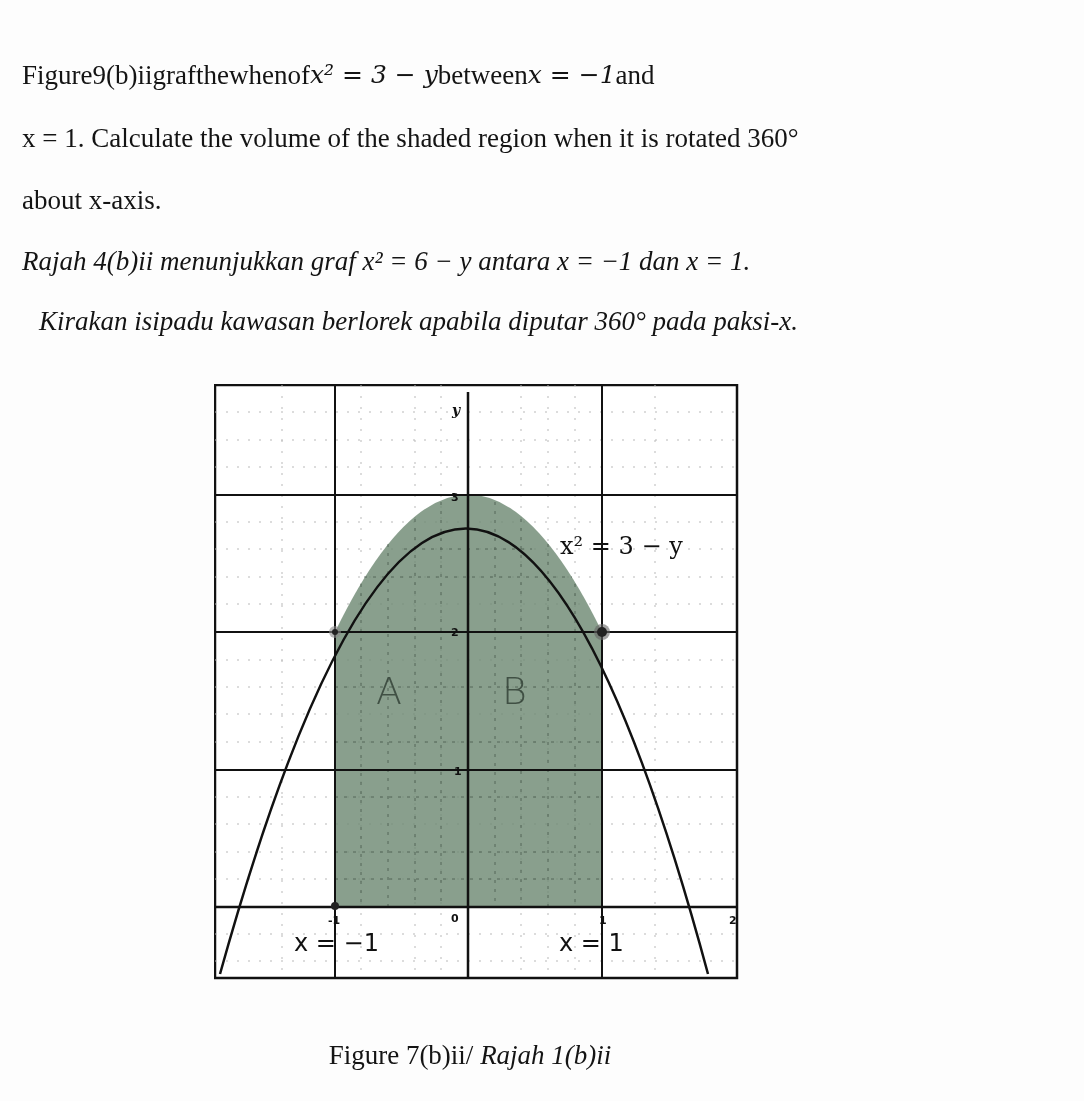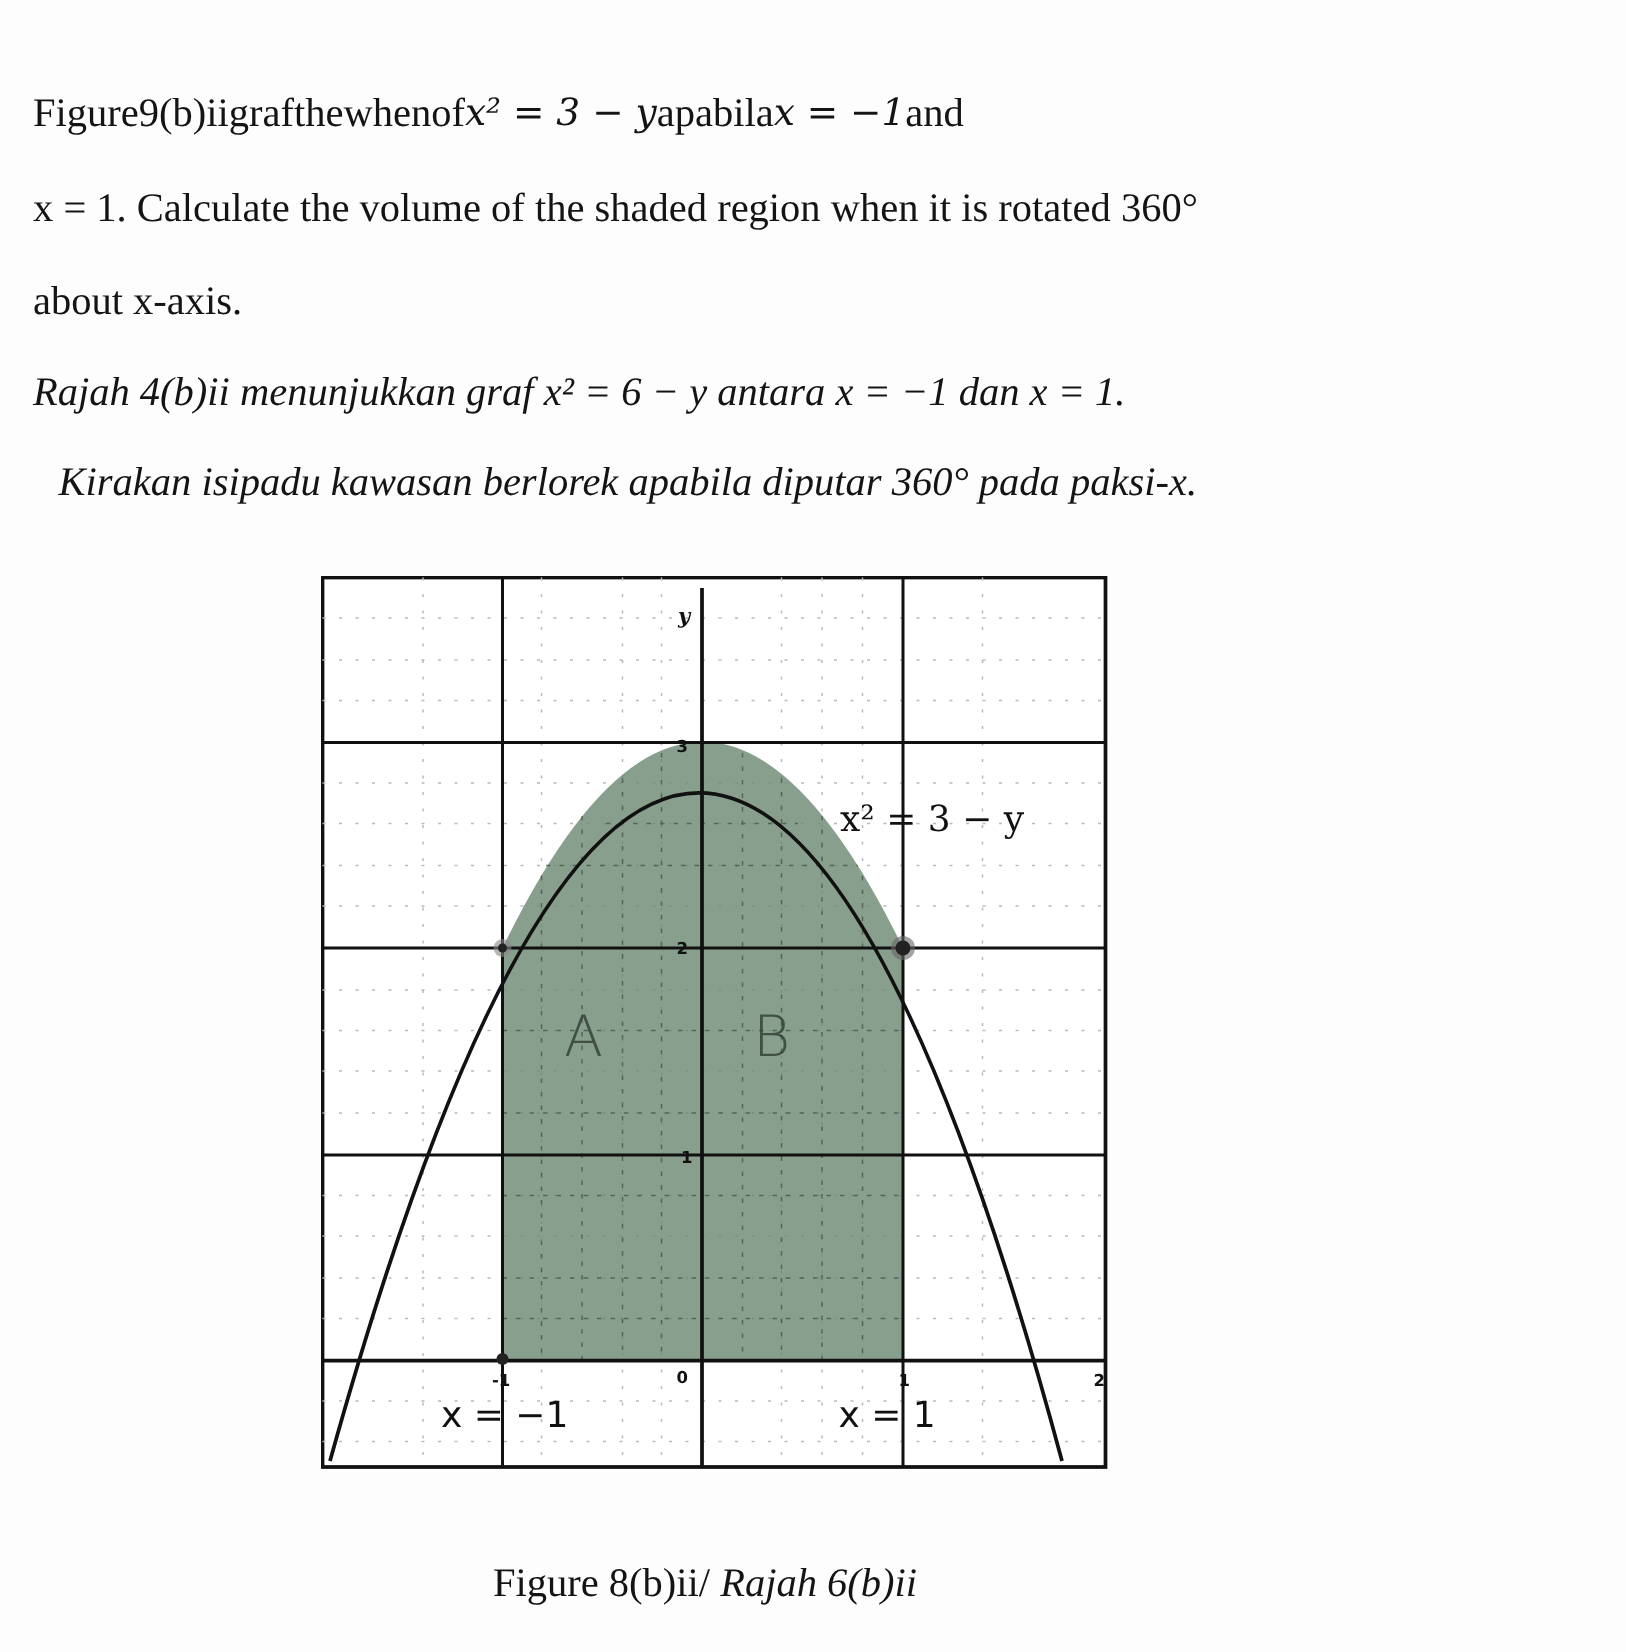--- a/index.html
+++ b/index.html
@@ -19,21 +19,21 @@
 <body>
 
 <div class="line en justify" style="top:62px;">
   <span>Figure</span>
   <span>9(b)ii</span>
   <span>graf</span>
   <span>the</span>
   <span>when</span>
   <span>of</span>
   <span class="math">x² = 3 − y</span>
-  <span>apabila</span>
+  <span>between</span>
   <span class="math">x = −1</span>
   <span>and</span>
 </div>
 <div class="line en" style="top:125px;">x = 1. Calculate the volume of the shaded region when it is rotated 360°</div>
 <div class="line en" style="top:187px;text-align:center;">about x-axis.</div>
 
 <div class="line ms" style="top:248px;">Rajah 4(b)ii menunjukkan graf x² = 6 − y antara x = −1 dan x = 1.</div>
 <div class="line ms" style="top:308px;margin-left:17px;">Kirakan isipadu kawasan berlorek apabila diputar 360° pada paksi-x.</div>
 
 <svg id="graph" width="526" height="598" viewBox="0 0 526 598">
@@ -121,14 +121,14 @@
   <text x="346" y="170" font-family="DejaVu Serif, serif" font-size="24" fill="#111">x² = 3 − y</text>
 
   <text x="162" y="320" font-family="DejaVu Sans, sans-serif" font-size="38" font-weight="200" fill="#2f3d33" opacity="0.8">A</text>
   <text x="288" y="320" font-family="DejaVu Sans, sans-serif" font-size="38" font-weight="200" fill="#2f3d33" opacity="0.8">B</text>
 
   <text x="80" y="567" font-family="DejaVu Sans, sans-serif" font-size="24" fill="#111">x = −1</text>
   <text x="345" y="567" font-family="DejaVu Sans, sans-serif" font-size="24" fill="#111">x = 1</text>
 </svg>
 
 <div class="caption">
-  <span>Figure 8(b)ii/ </span><span class="it">Rajah 6(b)ii</span>
+  <span>Figure 7(b)ii/ </span><span class="it">Rajah 1(b)ii</span>
 </div>
 
 </body></html>

